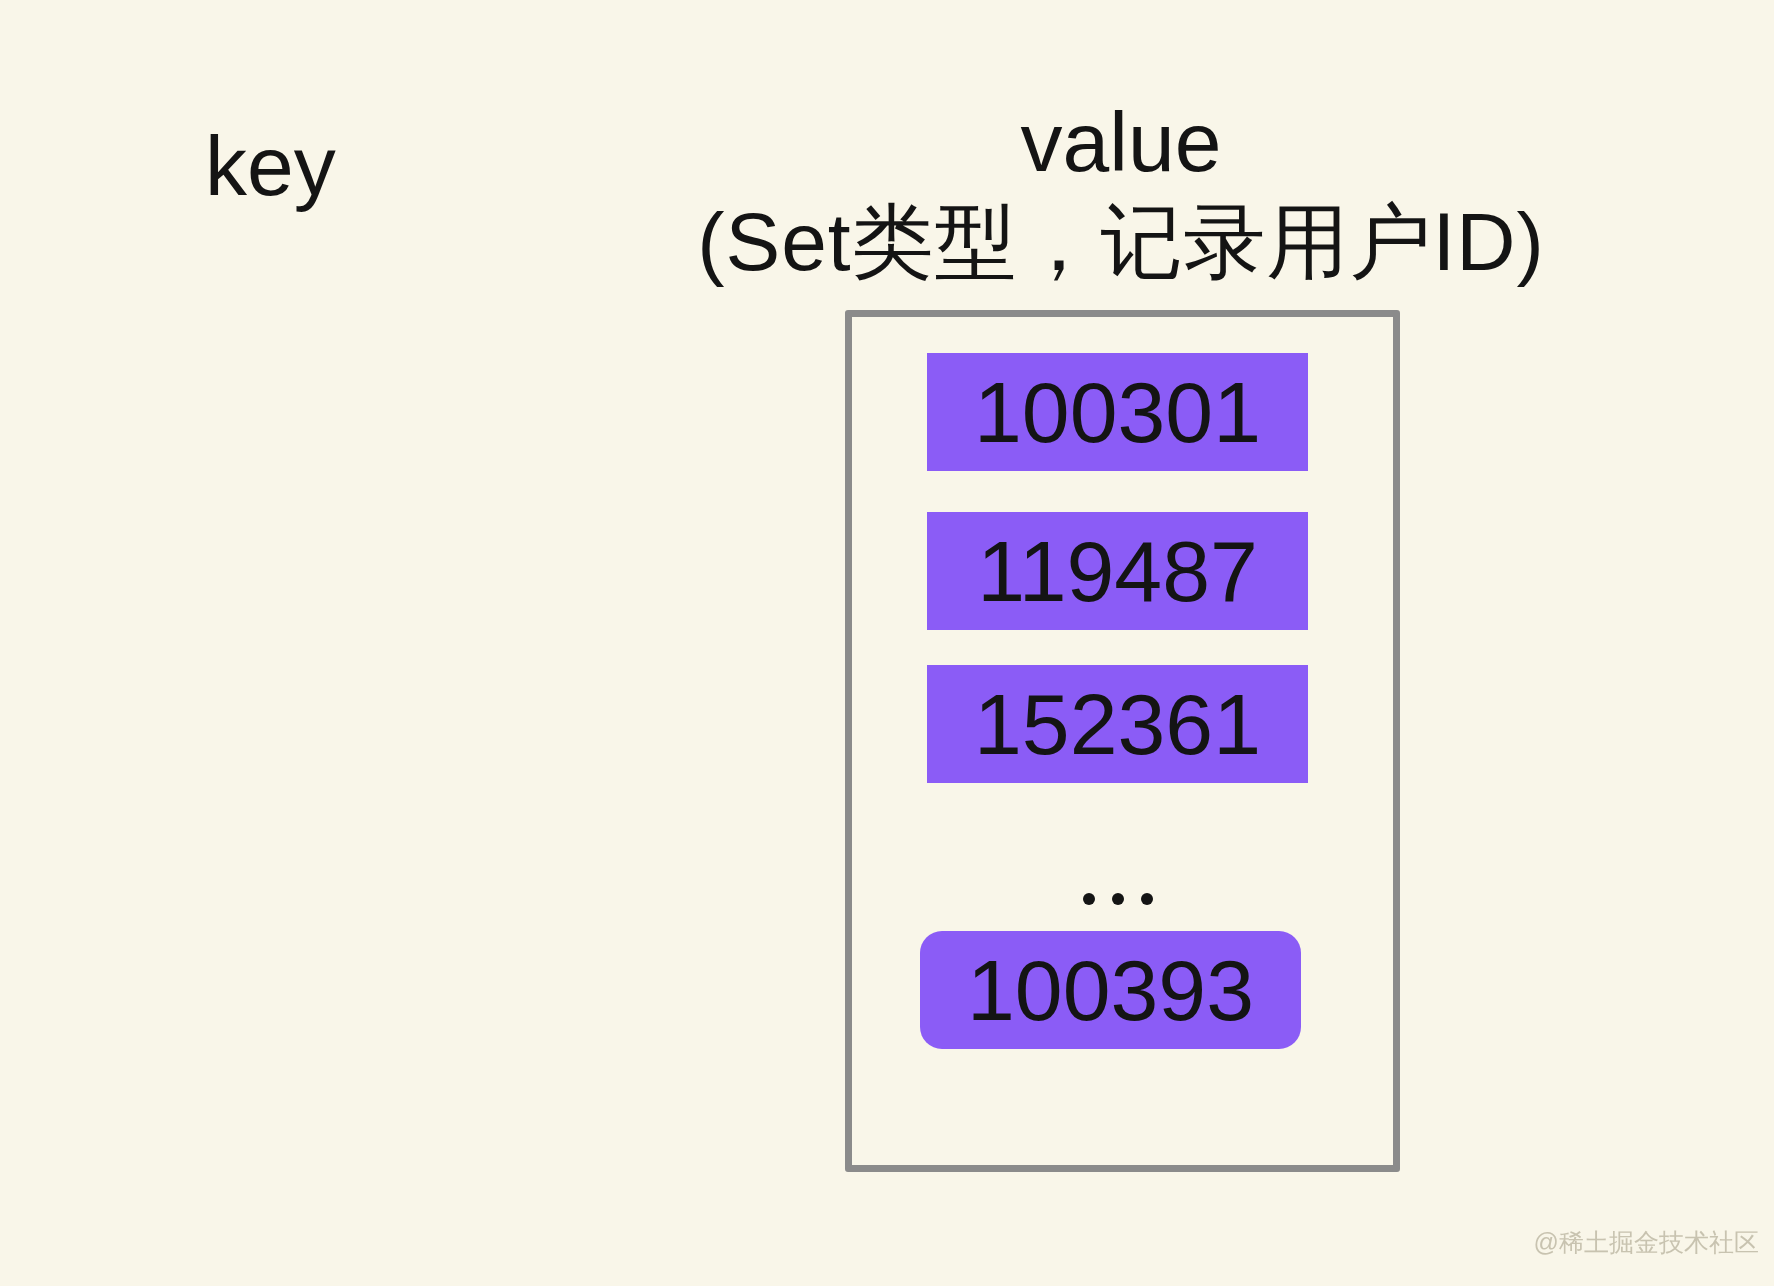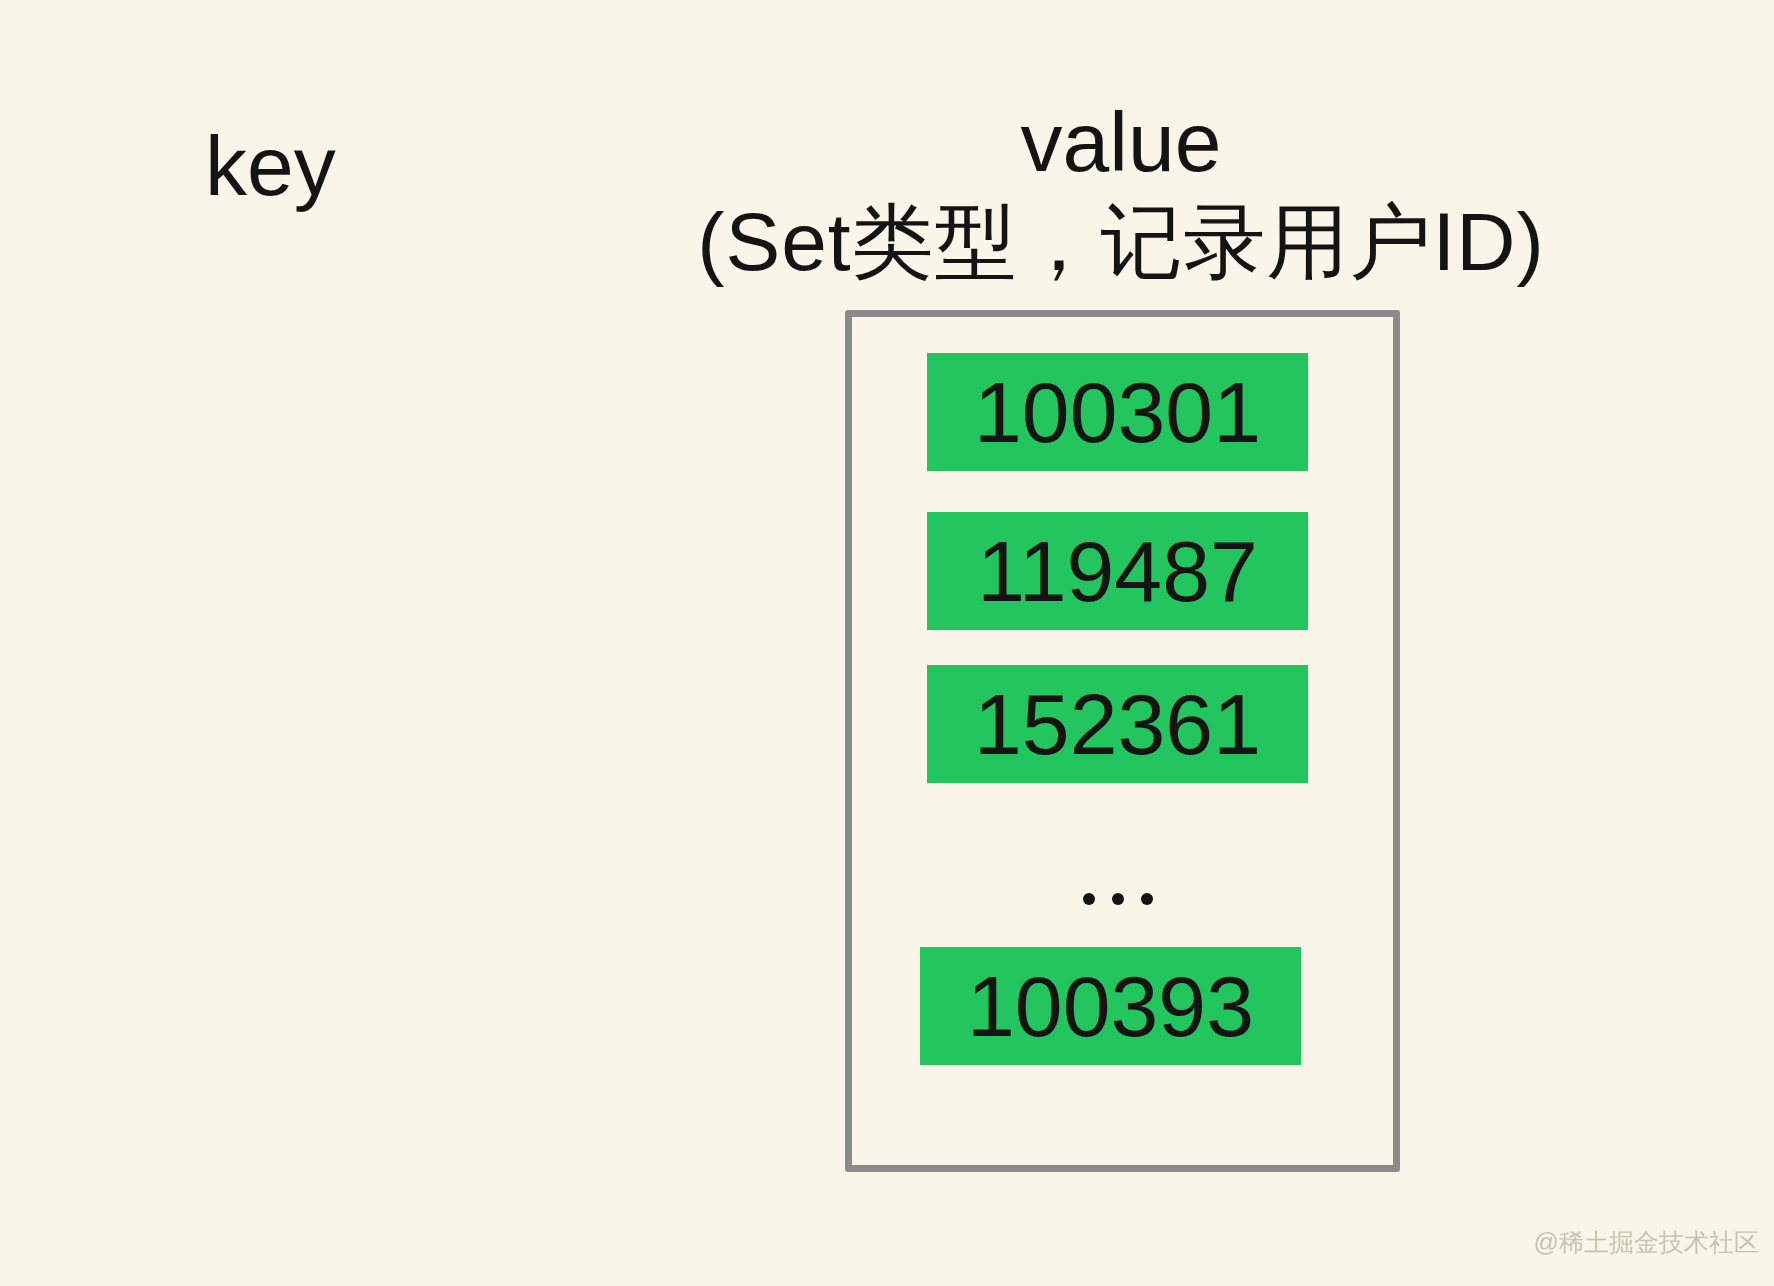--- a/index.html
+++ b/index.html
@@ -64,31 +64,31 @@
     height: 862px;
     border: 7px solid #8B8B8B;
     border-radius: 3px;
     box-sizing: border-box;
   }
   .member-cell {
     position: absolute;
     left: 75px;
     width: 381px;
     height: 118px;
-    background: #22c55e;
+    background: #8b5cf6;
     display: flex;
     align-items: center;
     justify-content: center;
     font-size: 86px;
     white-space: nowrap;
   }
   .cell-0 { top: 36px; }
   .cell-1 { top: 195px; }
   .cell-2 { top: 348px; }
-  .cell-3 { top: 630px; left: 68px; }
+  .cell-3 { top: 614px; left: 68px; border-radius: 22px; }
 
   .ellipsis-row {
     position: absolute;
     left: 75px;
     top: 542px;
     width: 381px;
     height: 80px;
     display: flex;
     align-items: center;
     justify-content: center;

